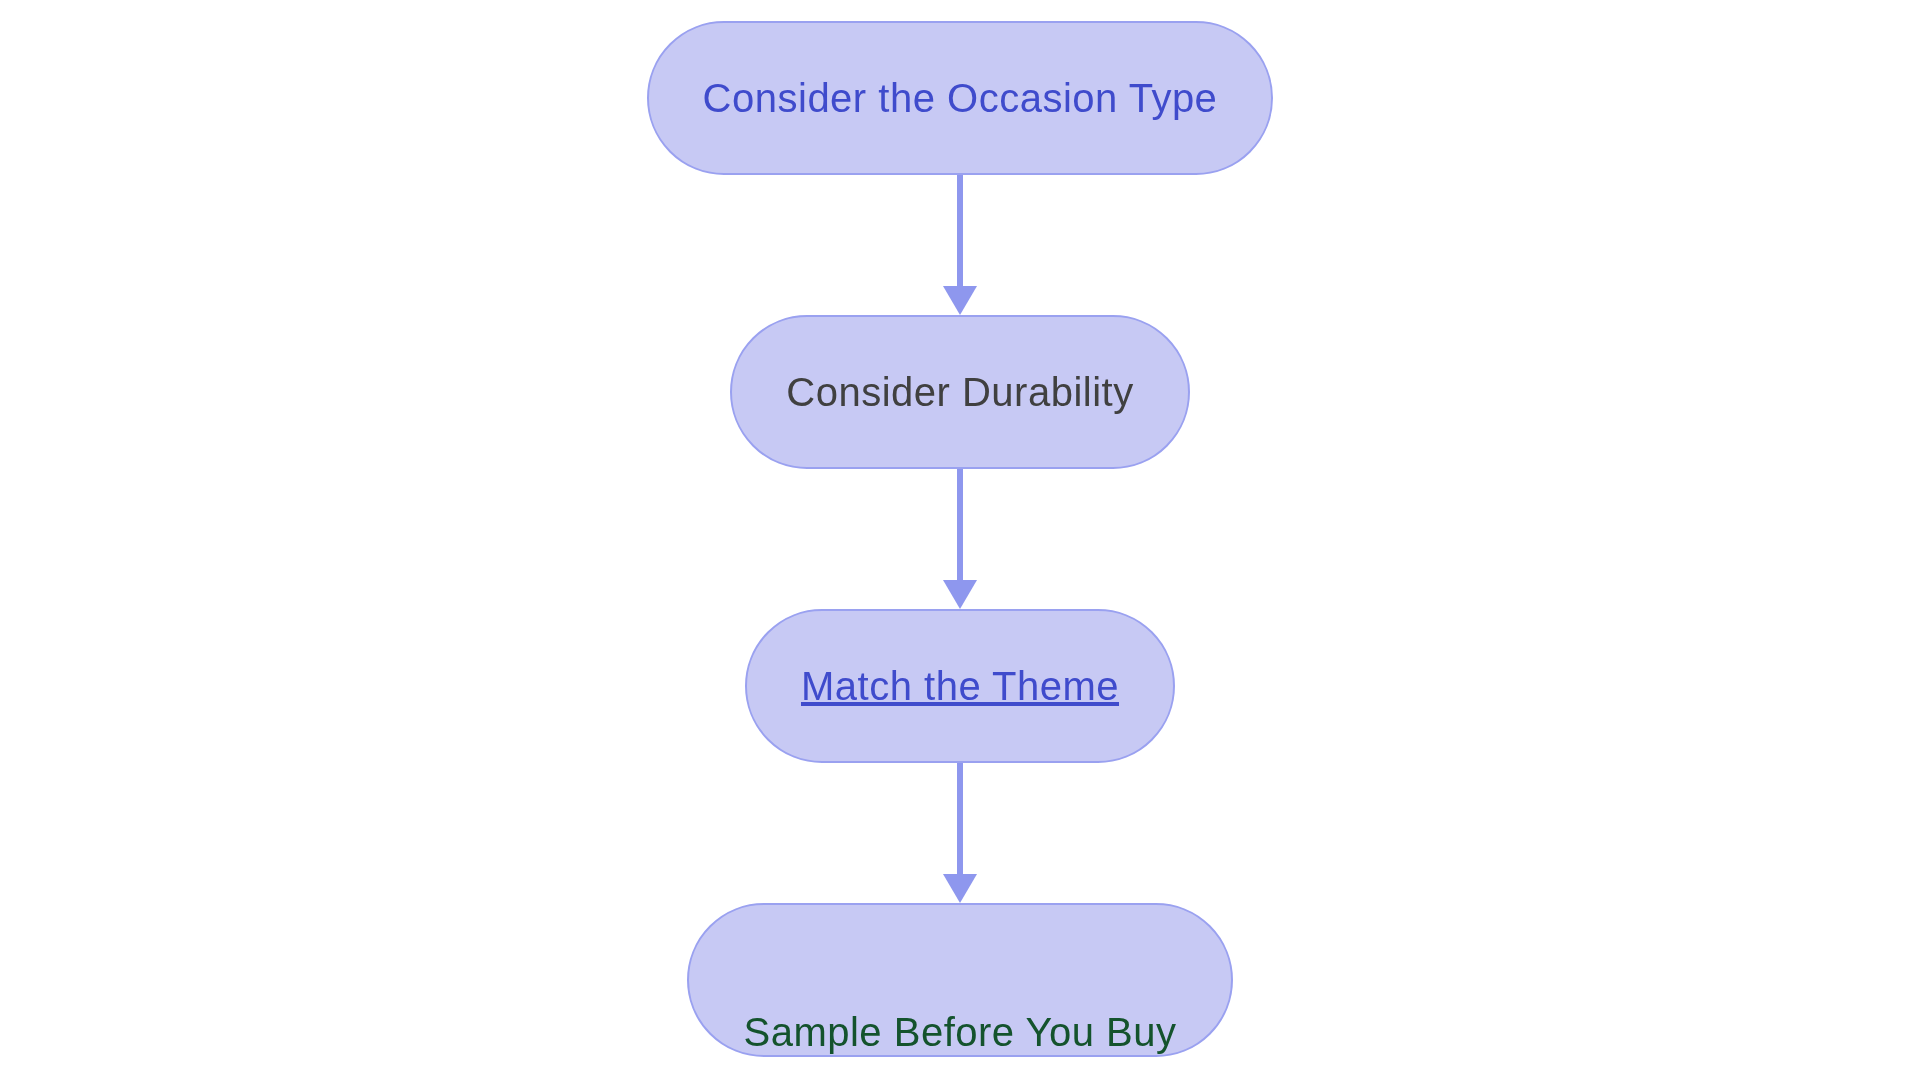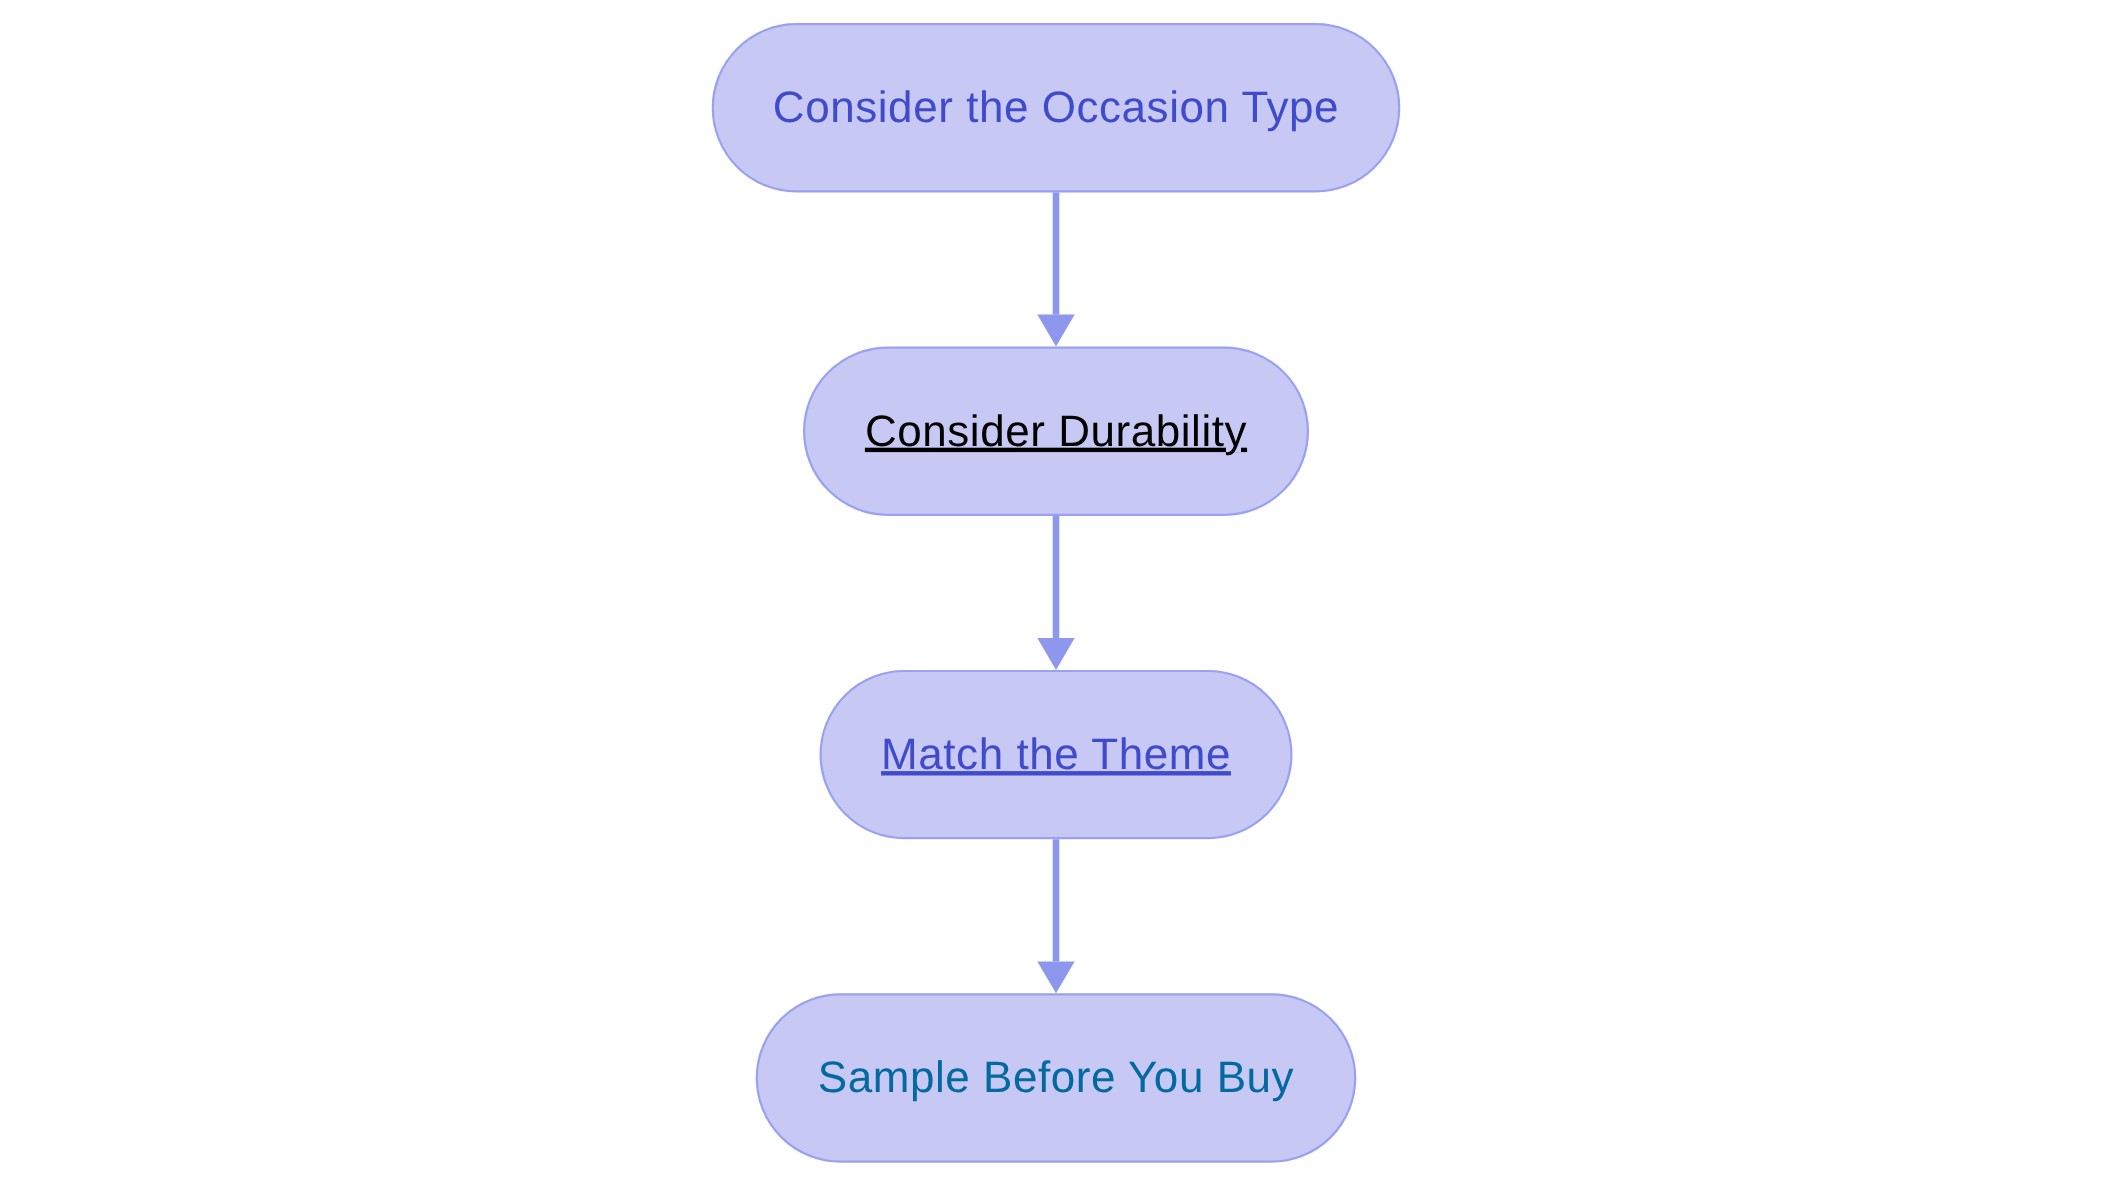--- a/index.html
+++ b/index.html
@@ -61,30 +61,30 @@
 <body>
 
 <div class="canvas">
     <div class="flow-node" style="background: rgb(199, 201, 244); border-color: rgb(154, 161, 240); color: rgb(63, 75, 204);">
       <span>Consider the Occasion Type</span>
     </div>
     <div class="flow-arrow">
       <div class="shaft" style="background: rgb(142, 151, 238);"></div>
       <div class="head" style="border-top-color: rgb(142, 151, 238);"></div>
     </div>
-    <div class="flow-node" style="background: rgb(199, 201, 244); border-color: rgb(154, 161, 240); color: #000000; text-decoration: underline;">
+    <div class="flow-node" style="background: rgb(199, 201, 244); border-color: rgb(154, 161, 240); color: #404040;">
       <span>Consider Durability</span>
     </div>
     <div class="flow-arrow">
       <div class="shaft" style="background: rgb(142, 151, 238);"></div>
       <div class="head" style="border-top-color: rgb(142, 151, 238);"></div>
     </div>
     <div class="flow-node" style="background: rgb(199, 201, 244); border-color: rgb(154, 161, 240); color: rgb(63, 75, 204); text-decoration: underline;">
       <span>Match the Theme</span>
     </div>
     <div class="flow-arrow">
       <div class="shaft" style="background: rgb(142, 151, 238);"></div>
       <div class="head" style="border-top-color: rgb(142, 151, 238);"></div>
     </div>
-    <div class="flow-node" style="background: rgb(199, 201, 244); border-color: rgb(154, 161, 240); color: #0369a1;">
+    <div class="flow-node" style="background: rgb(199, 201, 244); border-color: rgb(154, 161, 240); color: #14532d; align-items: flex-end;">
       <span>Sample Before You Buy</span>
     </div>
   </div>
 
 </body></html>

